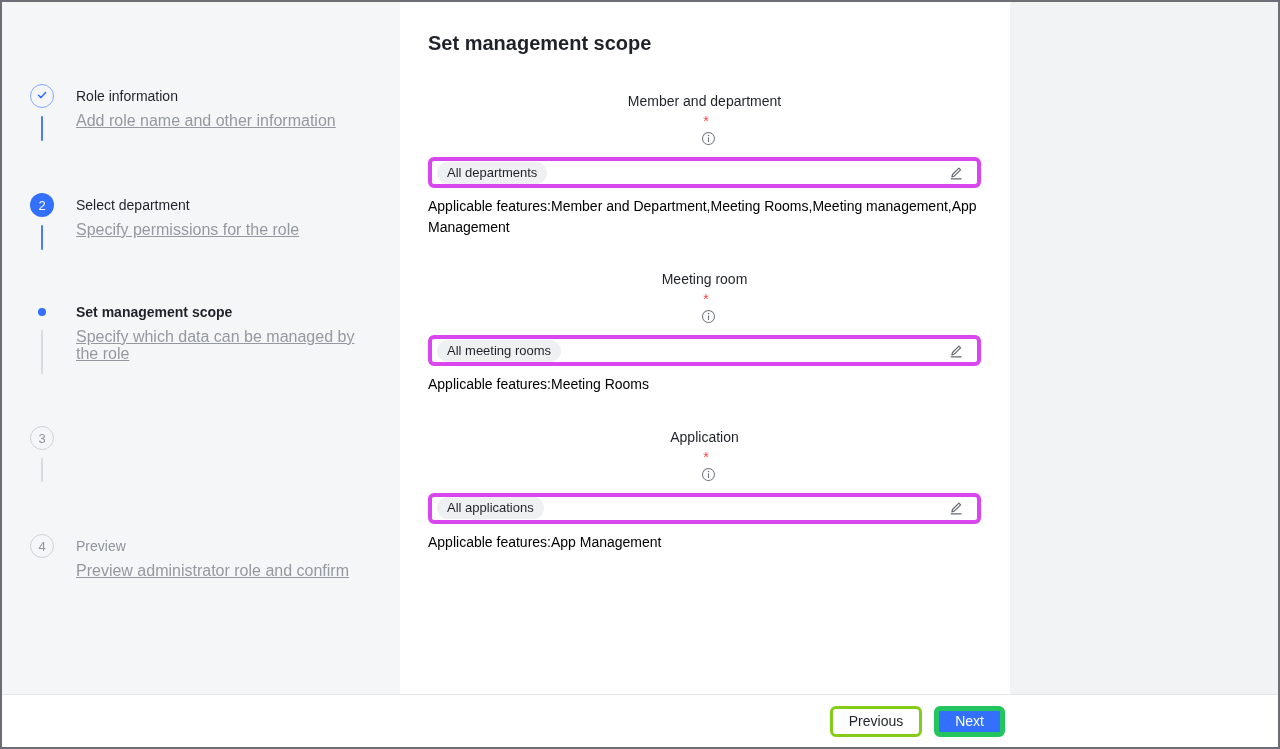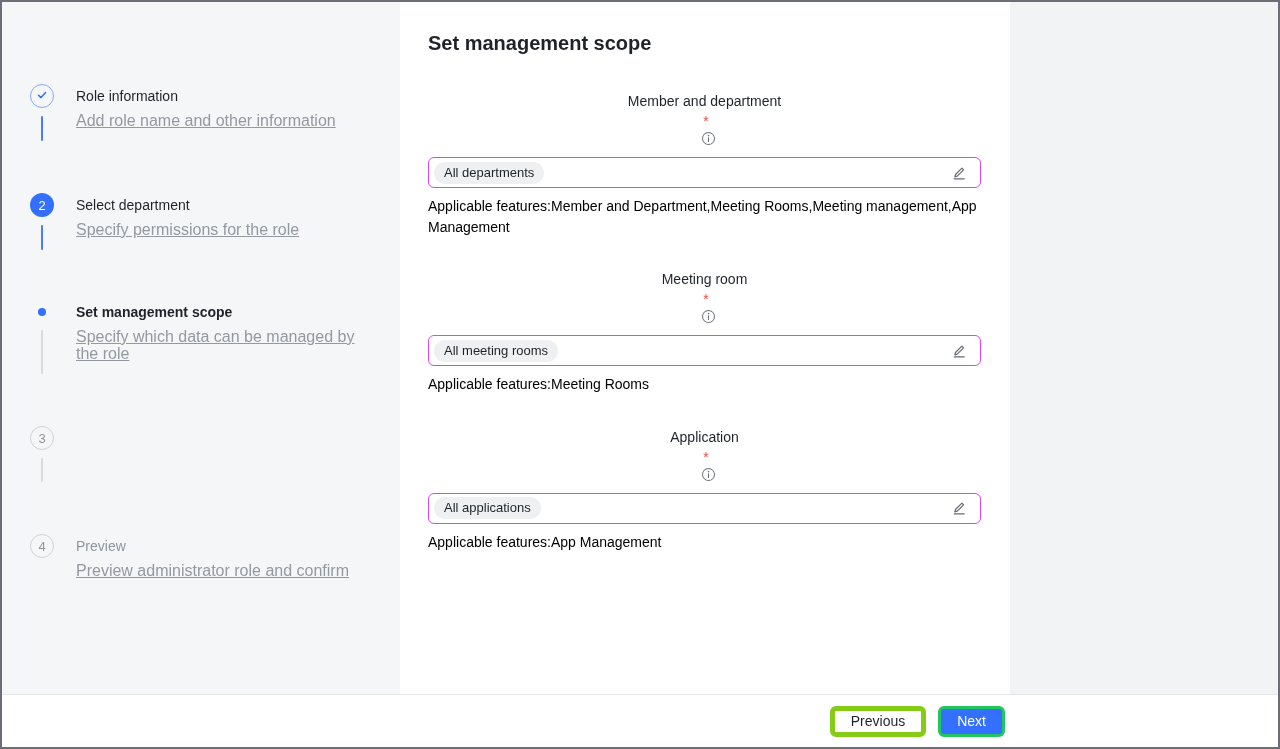--- a/index.html
+++ b/index.html
@@ -55,21 +55,21 @@
   }
   .learn-more { color:#3370ff; text-decoration:none; cursor:pointer; }
 
   .field { margin-top:32px; width:553px; }
   .field:first-of-type { margin-top:36px; }
   .field-label-row { display:flex; align-items:center; font-size:14px; line-height:20px;flex-direction:column; }
   .required-mark { color:#f54a45; margin-left:3px; }
   .info-icon { margin-left:7px; display:inline-flex; cursor:pointer; }
   .scope-input {
     margin-top:11px; height:31px; width:553px;
-    border:1px solid #d946ef; border-radius:6px; background:#ffffff;
+    border:4px solid #d946ef; border-radius:6px; background:#ffffff;
     display:flex; align-items:center; justify-content:space-between;
     padding:0 11px 0 5px;
   }
   .tag {
     background:#eef0f2; border-radius:999px;
     padding:4px 10px; font-size:13px; line-height:14px; color:#1f2329;
     white-space:nowrap;
   }
   .edit-btn {
     background:none; border:none; padding:2px; margin:0;
@@ -85,22 +85,22 @@
     border-top:1px solid #e4e6e9;
     display:flex; align-items:center; justify-content:flex-end;
     padding-right:273px; gap:12px;
   }
   .btn {
     height:31px; border-radius:6px; font-size:14px;
     font-family:"Liberation Sans", sans-serif;
     display:inline-flex; align-items:center; justify-content:center;
     cursor:pointer; padding:0 16px;
   }
-  .btn-secondary { background:#ffffff; border:5px solid #84cc16; color:#1f2329; }
-  .btn-primary { background:#3370ff; border:3px solid #22c55e; color:#ffffff; }
+  .btn-secondary { background:#ffffff; border:3px solid #84cc16; color:#1f2329; }
+  .btn-primary { background:#3370ff; border:5px solid #22c55e; color:#ffffff; }
 </style>
 </head>
 <body>
 
 <div class="app">
 
   <aside class="sidebar">
 
     <div class="step-row">
       <div class="rail">

